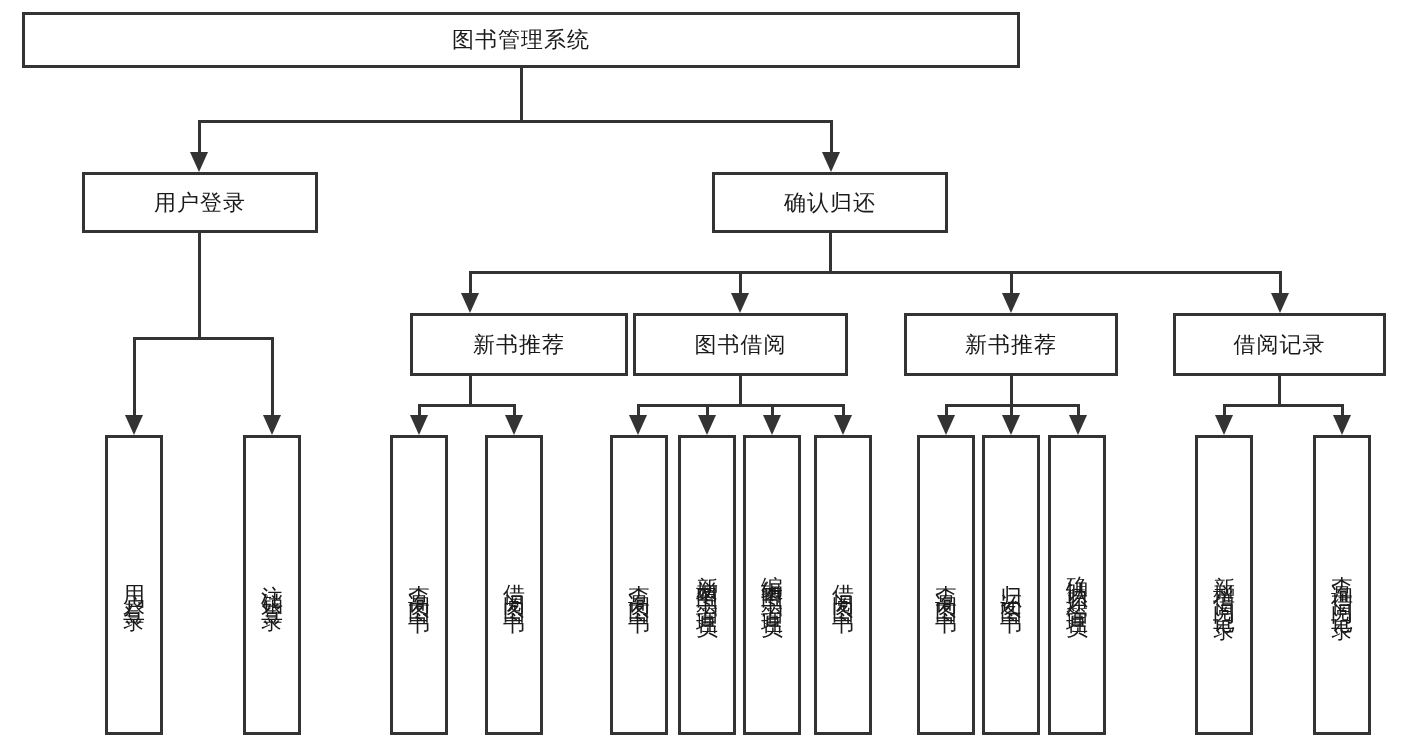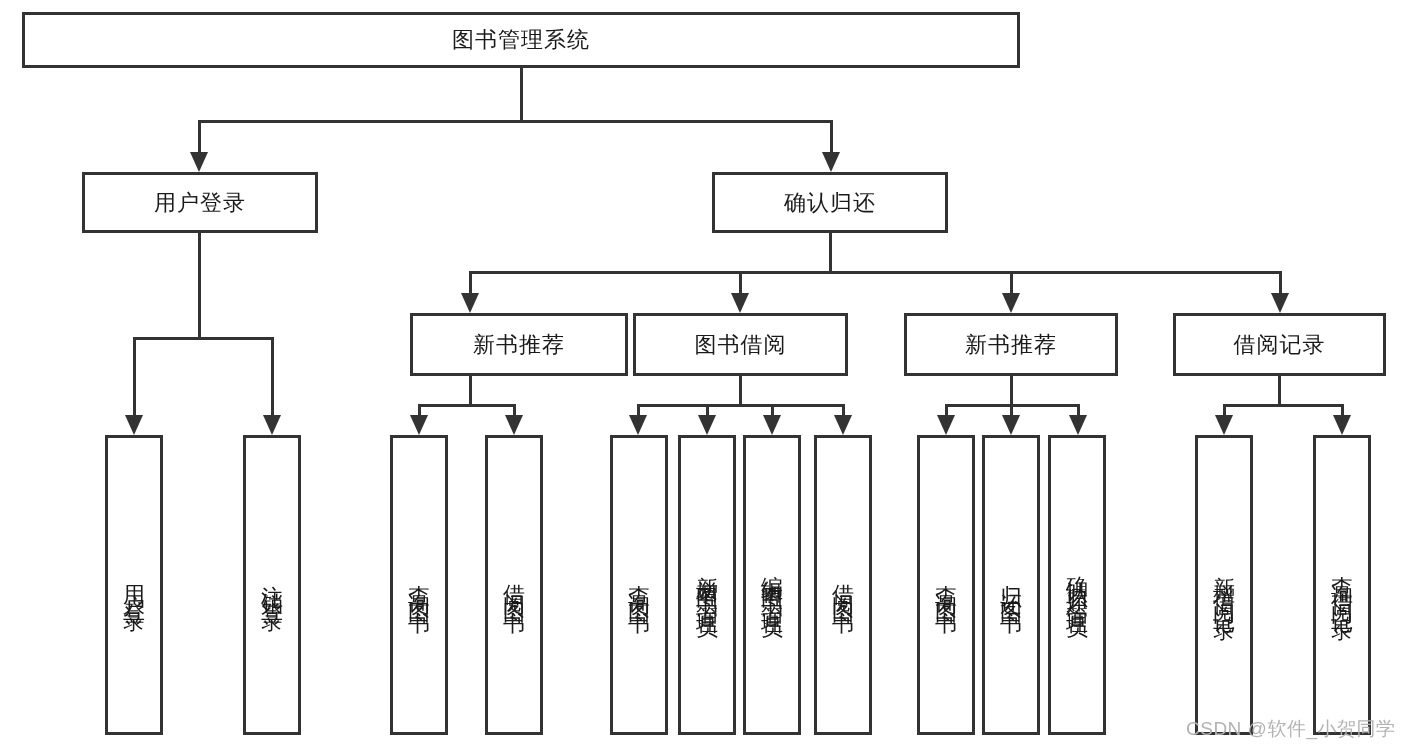--- a/index.html
+++ b/index.html
@@ -153,15 +153,14 @@
   <div class="box vbox" style="left:1048px;top:435px;width:58px;height:300px;letter-spacing:6px;">
     <span>确认归还（管理员）</span>
   </div>
   <div class="box vbox" style="left:1195px;top:435px;width:58px;height:300px;">
     <span>新增借阅记录</span>
   </div>
   <div class="box vbox" style="left:1313px;top:435px;width:58px;height:300px;">
     <span>查询借阅记录</span>
   </div>
 
-  <div class="watermark">CSDN @软件_小贺同学</div>
 
 </div>
 
 </body></html>

